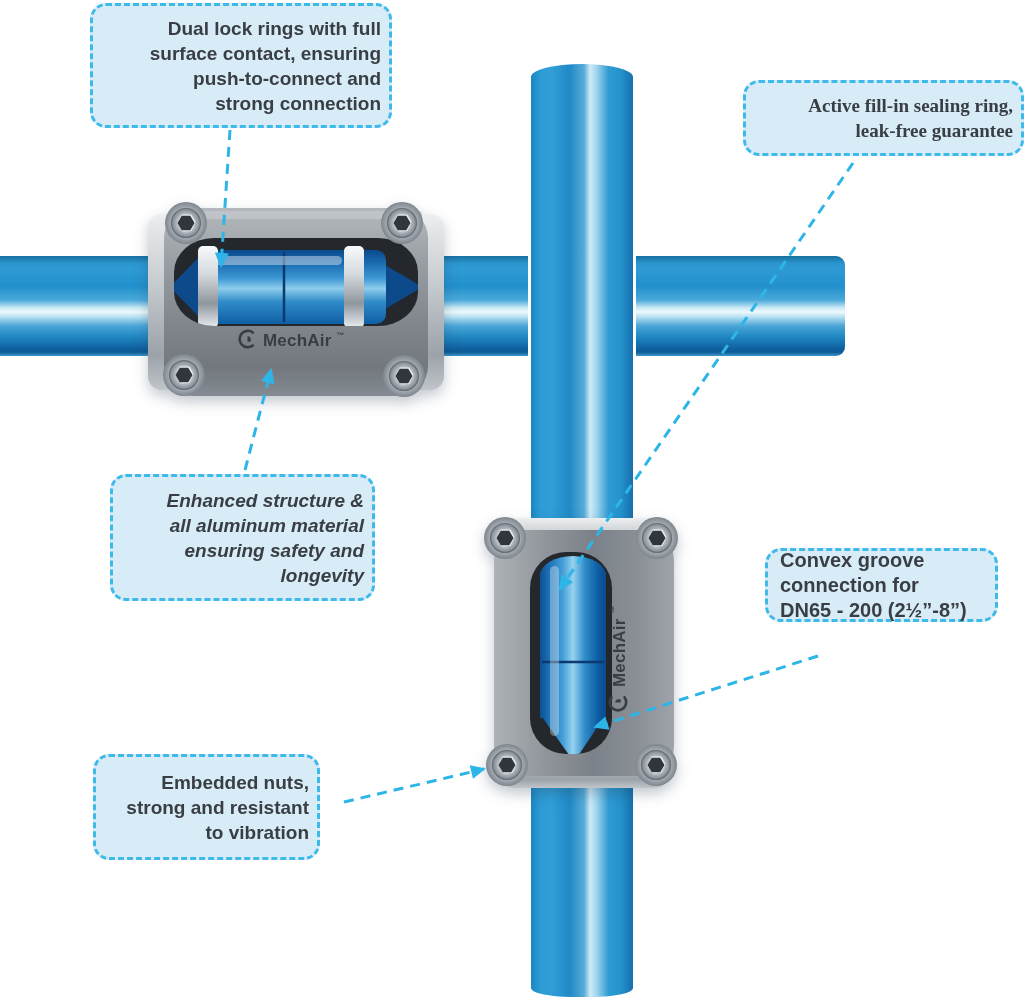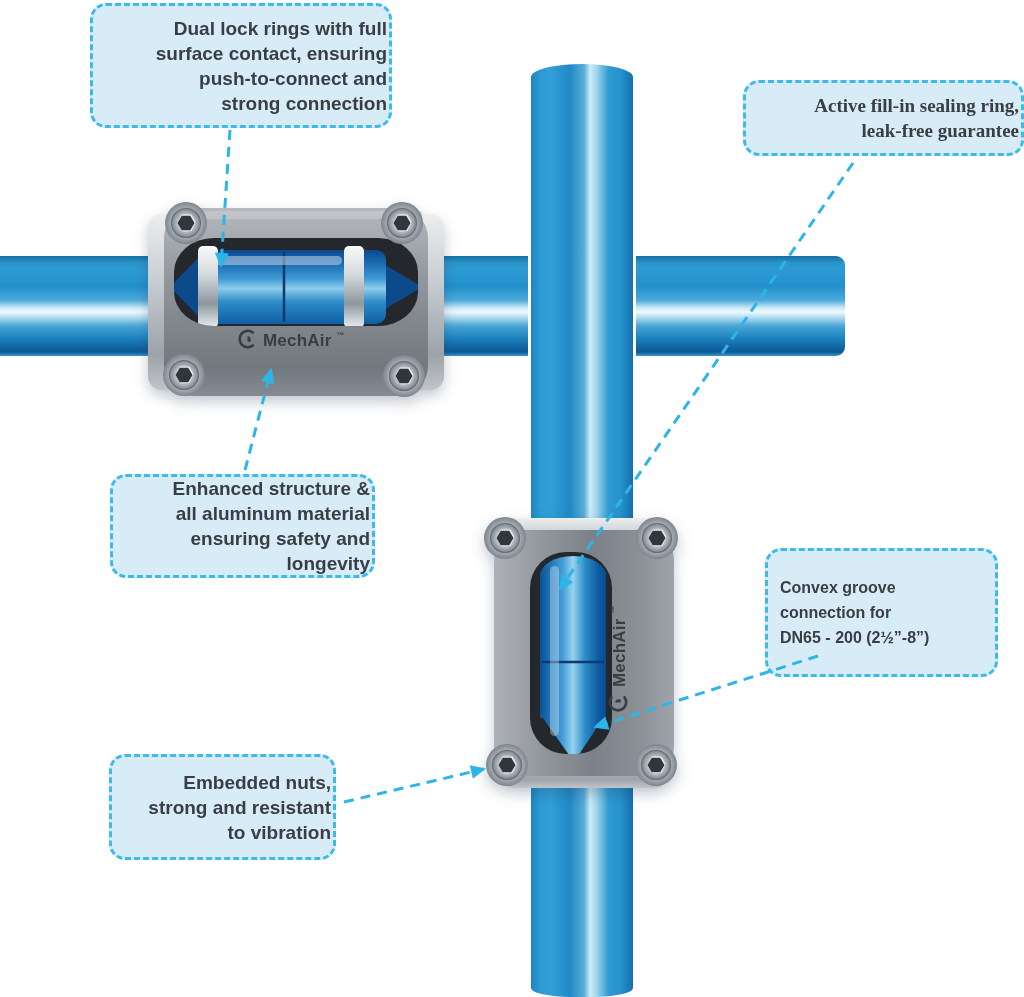--- a/index.html
+++ b/index.html
@@ -39,31 +39,31 @@
   }
   .logo-h{left:238px;top:329px;width:124px;height:24px;}
   .logo-v{left:558px;top:638px;width:124px;height:24px;transform:rotate(-90deg);}
   .logo .logo-text{font-size:17px;letter-spacing:0.2px;}
   .logo sup{font-size:8px;font-weight:bold;align-self:flex-start;margin-top:2px;}
 
   
   .callout{
     position:absolute;box-sizing:border-box;
     background:#d8ecf8;border:3px dashed #3dbaea;border-radius:16px;
-    display:flex;align-items:center;padding:7px 2px;
+    display:flex;align-items:center;padding:7px 8px;
     color:#393e44;font-weight:bold;font-size:19px;line-height:25px;
   }
   .callout .callout-text{white-space:pre-line;width:100%;}
   .co-right .callout-text{text-align:right;}
   .co-left .callout-text{text-align:left;}
   .co1{left:90px;top:3px;width:302px;height:125px;}
   .co2{left:743px;top:80px;width:281px;height:76px;font-family:Liberation Serif, serif;}
-  .co3{left:110px;top:474px;width:265px;height:104px;}
-  .co4{left:765px;top:548px;width:233px;height:129px;font-size:16px;padding:7px 12px;}
-  .co5{left:109px;top:754px;width:227px;height:106px;}
+  .co3{left:110px;top:474px;width:265px;height:127px;font-style:italic;}
+  .co4{left:765px;top:548px;width:233px;height:74px;font-size:20px;padding:7px 12px;}
+  .co5{left:93px;top:754px;width:227px;height:106px;}
 
   
   .arrows{position:absolute;left:0;top:0;width:1024px;height:997px;pointer-events:none;}
   .arrow{stroke:#2eb5e8;stroke-width:3;fill:none;stroke-dasharray:10 7;}
 </style>
 </head>
 <body>
 
 <div class="canvas">
 

